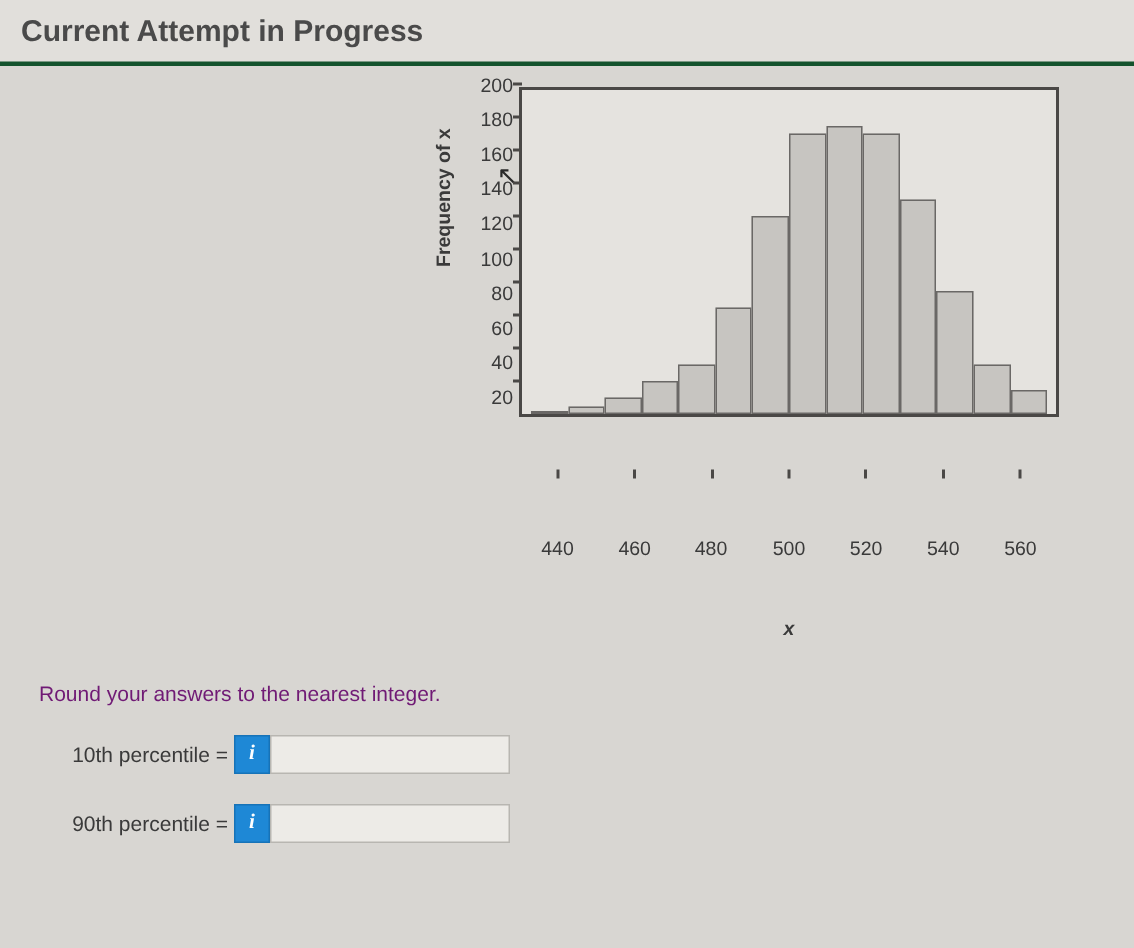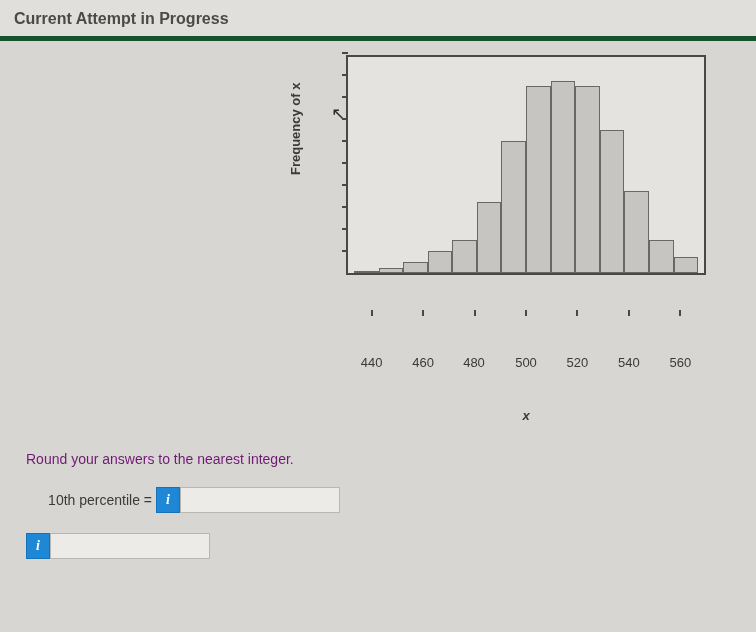--- a/index.html
+++ b/index.html
@@ -7,23 +7,23 @@
       font-family: "Helvetica Neue", Arial, sans-serif;
       background: #d8d6d2;
       width: 756px;
       height: 632px;
       overflow: hidden;
       color: #3a3a3a;
     }
     .header {
       padding: 10px 14px 8px;
       font-weight: 700;
-      font-size: 16px;
+      font-size: 20px;
       color: #4a4a4a;
-      border-bottom: 5px solid #14532d;
+      border-bottom: 3px solid #14532d;
       background: #e1dfdb;
     }
     .content { padding: 14px 26px 0; }
     .chart-zone {
       width: 100%;
       display: flex;
       justify-content: flex-end;
       padding-right: 24px;
       margin-bottom: 28px;
       position: relative;
@@ -182,20 +182,32 @@
   <span>Current Attempt in Progress</span>
 </div>
 
 <div class="content">
 
   <div class="chart-zone">
     <div class="ylabel">Frequency of x</div>
     <div class="cursor-artifact">↖</div>
 
     <div class="chart">
+      <div class="yticks" id="yticks">
+          <span>200</span>
+          <span>180</span>
+          <span>160</span>
+          <span>140</span>
+          <span>120</span>
+          <span>100</span>
+          <span>80</span>
+          <span>60</span>
+          <span>40</span>
+          <span>20</span>
+        </div>
       <div class="plot-wrap">
         <div class="plot" id="plot">
           <div class="bars" id="bars">
               <div class="bar" style="height: 2.2px;"></div>
               <div class="bar" style="height: 5.5px;"></div>
               <div class="bar" style="height: 11px;"></div>
               <div class="bar" style="height: 22px;"></div>
               <div class="bar" style="height: 33px;"></div>
               <div class="bar" style="height: 71.5px;"></div>
               <div class="bar" style="height: 132px;"></div>
@@ -243,18 +255,19 @@
 
   <p class="sub">Round your answers to the nearest integer.</p>
 
   <div class="answer-row">
     <span class="answer-label">10th percentile =</span>
     <span class="info-badge">i</span>
     <input class="answer-input" type="text" value="" style="">
   </div>
 
   <div class="answer-row">
+    <span class="answer-label">90th percentile =</span>
     <span class="info-badge">i</span>
     <input class="answer-input" type="text" value="" style="">
   </div>
 
 
 </div>
 
 </body></html>

